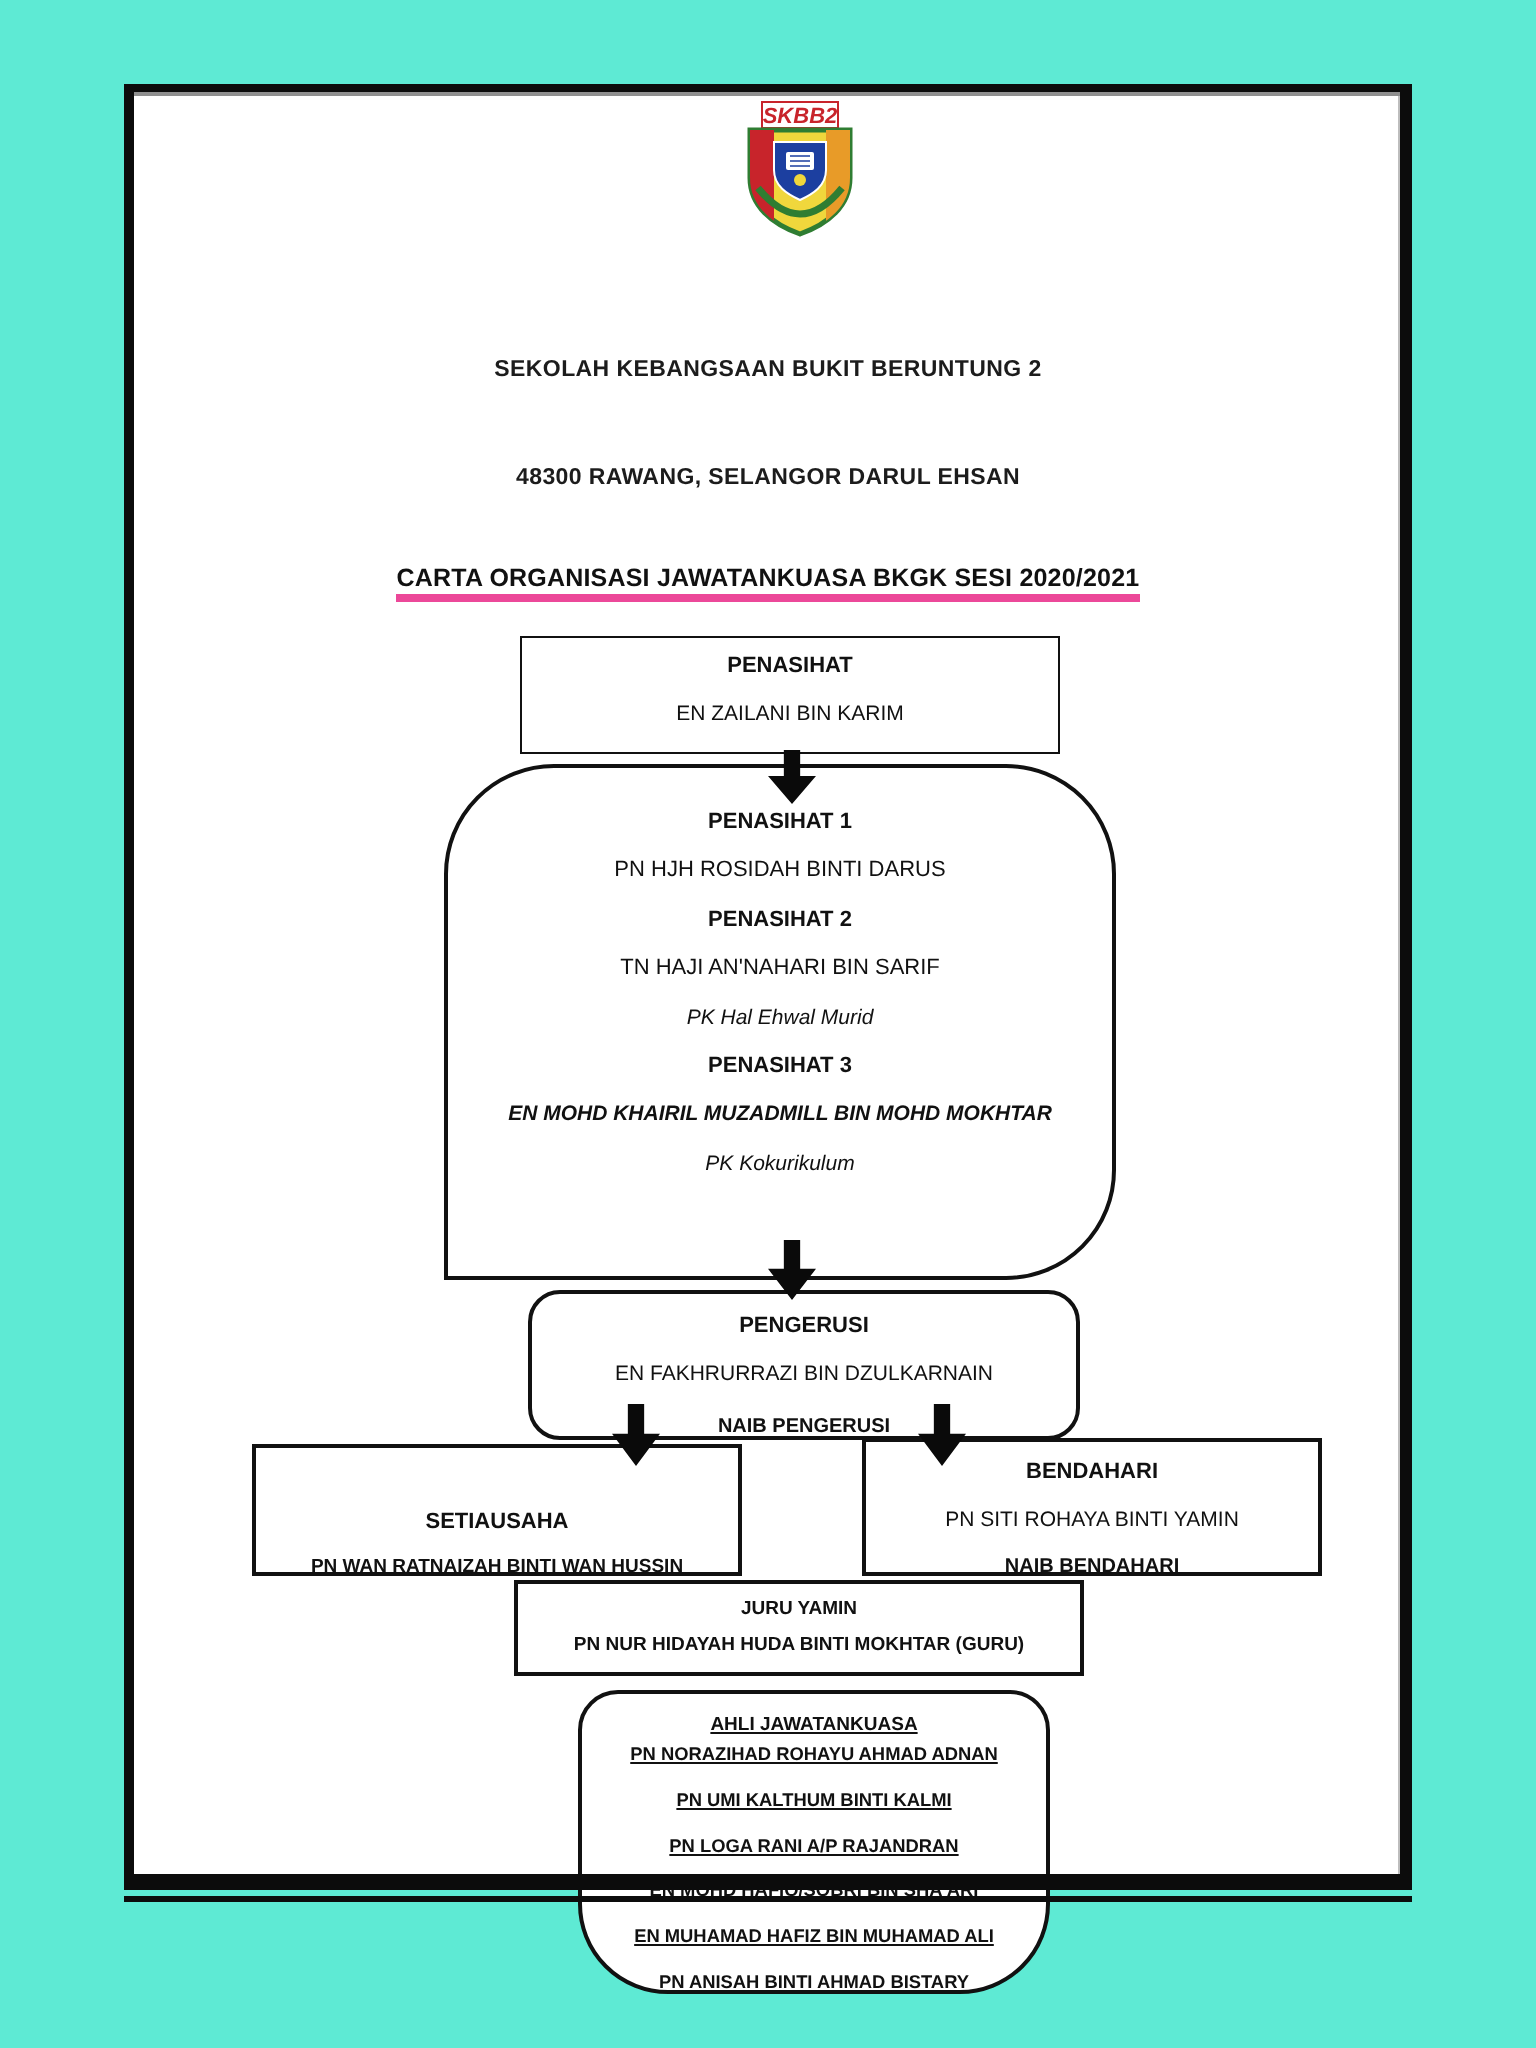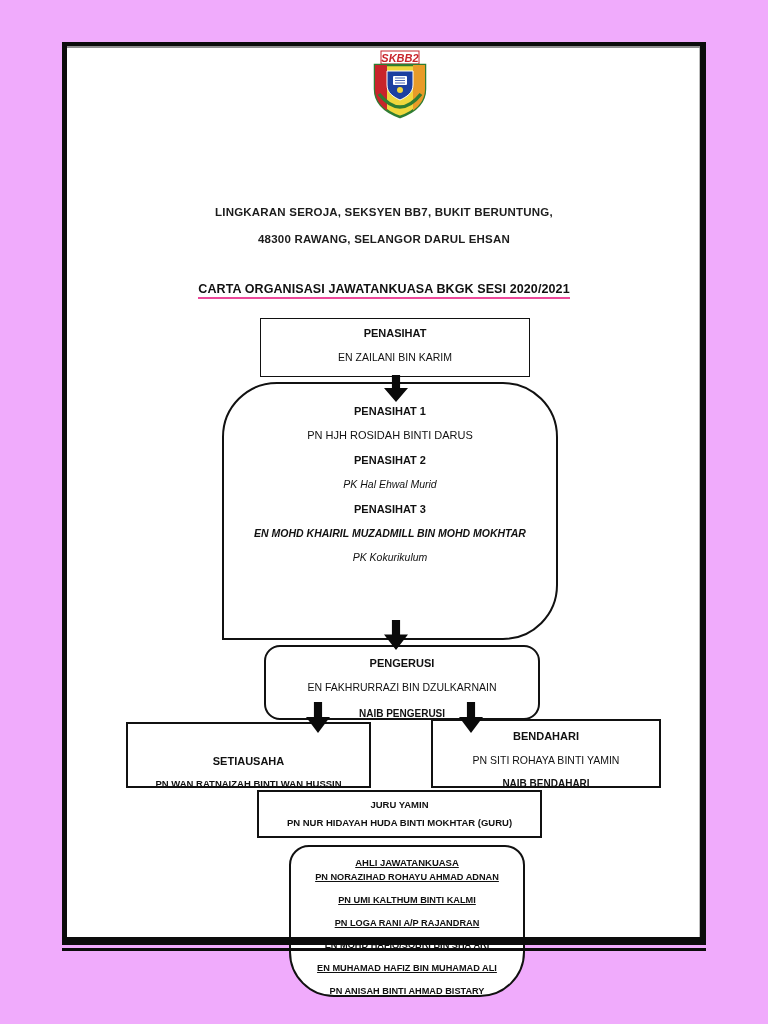--- a/index.html
+++ b/index.html
@@ -1,34 +1,34 @@
 <!DOCTYPE html>
 <html><head>
 <meta charset="utf-8">
 <style>
   html,body{margin:0;padding:0;background:#ffffff;}
   .canvas{
     position:relative;width:768px;height:1024px;overflow:hidden;
-    background:#f0abfc;color:#111;
+    background:#5eead4;color:#111;
     font-family:"Liberation Sans", sans-serif;
   }
   
   .page-frame{
     position:absolute;left:62px;top:42px;width:633px;height:891px;
     border-top:4px solid #0c0c0c;border-left:5px solid #0c0c0c;border-right:6px solid #0c0c0c;
     box-shadow:inset 0 2px 0 #8f8f8f, inset -1px 0 0 #bdbdbd;
     z-index:1;background:#fff;
   }
   .page-bottom-bar{position:absolute;left:62px;top:937px;width:644px;height:8px;background:#0c0c0c;z-index:30;}
   .page-bottom-line{position:absolute;left:62px;top:948px;width:644px;height:3px;background:#0c0c0c;z-index:30;}
 
   .center-text{position:absolute;left:0;width:768px;text-align:center;}
   .school-line{font-weight:bold;font-size:11.5px;letter-spacing:.2px;color:#1c1c1c;z-index:2;}
   .doc-title{font-weight:bold;font-size:12.5px;letter-spacing:.1px;z-index:2;}
-  .doc-title span{border-bottom:2px solid #ec4899;padding-bottom:1px;}
+  .doc-title span{border-bottom:4px solid #ec4899;padding-bottom:1px;}
 
   .box{position:absolute;background:#fff;border:1.5px solid #111;z-index:3;overflow:hidden;text-align:center;}
   .box .ln{position:absolute;left:0;width:100%;text-align:center;white-space:nowrap;}
   .t{font-weight:bold;font-size:11px;}
   .nm{font-weight:normal;font-size:10.5px;}
   .nm-b{font-weight:bold;font-size:9.5px;}
   .small-b{font-weight:bold;font-size:9.2px;text-decoration:underline;}
 
   .bigbox{
     position:absolute;left:222px;top:382px;width:336px;height:258px;
@@ -68,38 +68,39 @@
       <rect x="7" y="15" width="12" height="52" fill="#c8242b"></rect>
       <rect x="45" y="15" width="12" height="52" fill="#e89b28"></rect>
     </g>
     <path d="M19,21 h26 v14 c0,8 -6.5,12 -13,15 c-6.5,-3 -13,-7 -13,-15 Z" fill="#1c3fa0" stroke="#ffffff" stroke-width="1"></path>
     <rect x="25" y="26" width="14" height="9" rx="1" fill="#ffffff"></rect>
     <path d="M27,28 h10 M27,30.5 h10 M27,33 h10" stroke="#1c3fa0" stroke-width="0.8"></path>
     <circle cx="32" cy="40" r="3" fill="#f0d73c"></circle>
     <path d="M11,44 Q32,70 53,44" fill="none" stroke="#2f7d32" stroke-width="3.5"></path>
   </svg>
 
-  <div class="center-text school-line" style="top:206px;">LINGKARAN SEROJA, SEKSYEN BB7, BUKIT BERUNTUNG,</div>
+  <div class="center-text school-line" style="top:179px;">SEKOLAH KEBANGSAAN BUKIT BERUNTUNG 2</div>
   <div class="center-text school-line" style="top:233px;">48300 RAWANG, SELANGOR DARUL EHSAN</div>
 
   <div class="center-text doc-title" style="top:282px;">
     <span>CARTA ORGANISASI JAWATANKUASA BKGK SESI 2020/2021</span>
   </div>
 
   <div class="box" style="left:260px;top:318px;width:268px;height:57px;">
     <div class="ln nm" style="top:32px;">EN ZAILANI BIN KARIM</div>
     <div class="ln t" style="top:8px;">PENASIHAT</div>
   </div>
 
   <div class="arrow" style="left:384px;top:375px;height:27px;"></div>
 
   <div class="bigbox">
     <div class="l l-title">PENASIHAT 1</div>
     <div class="l l-name">PN HJH ROSIDAH BINTI DARUS</div>
     <div class="l l-title">PENASIHAT 2</div>
+    <div class="l l-name">TN HAJI AN'NAHARI BIN SARIF</div>
     <div class="l l-role">PK Hal Ehwal Murid</div>
     <div class="l l-title">PENASIHAT 3</div>
     <div class="l l-name-it">EN MOHD KHAIRIL MUZADMILL BIN MOHD MOKHTAR</div>
     <div class="l l-role">PK Kokurikulum</div>
   </div>
 
   <div class="arrow" style="left:384px;top:620px;height:30px;"></div>
 
   <div class="box rounded" style="left:264px;top:645px;width:272px;height:71px;border-width:2px;">
     <div class="ln t" style="top:10px;">PENGERUSI</div>

